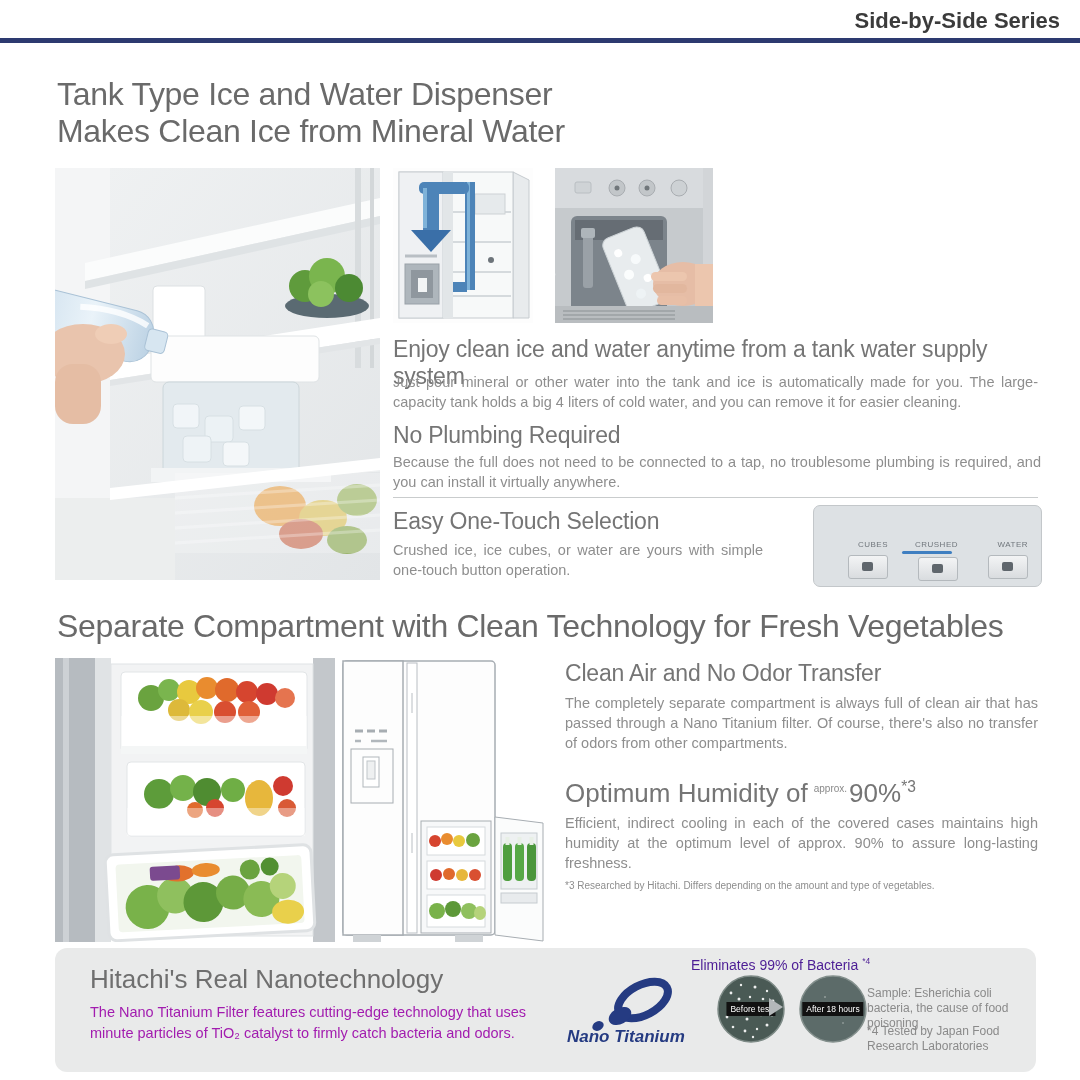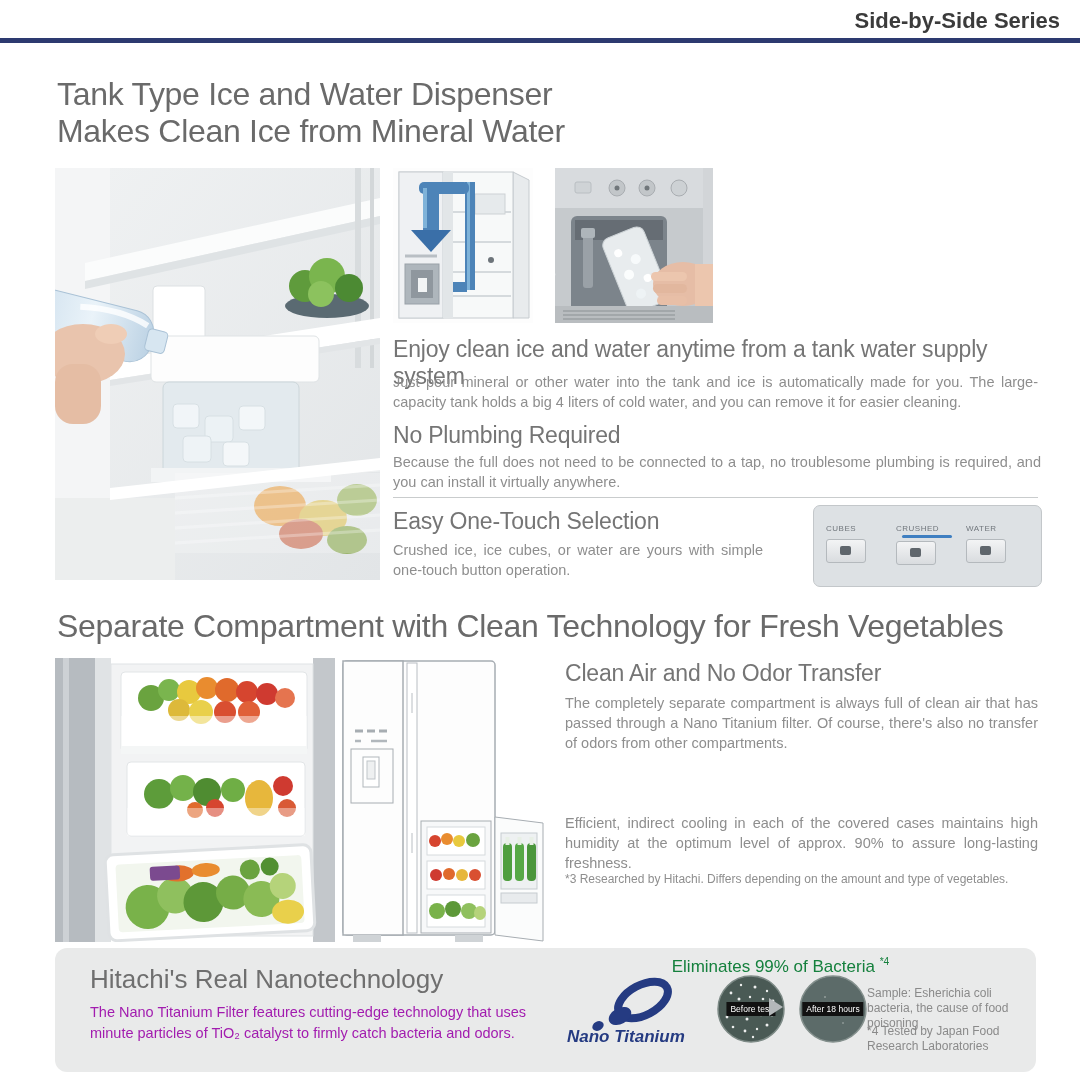--- a/index.html
+++ b/index.html
@@ -6,35 +6,35 @@
   #page{position:relative;width:1080px;height:1080px;background:#ffffff;overflow:hidden;
         font-family:"Liberation Sans","DejaVu Sans",sans-serif;}
   .abs{position:absolute;}
   
   .series{top:8px;right:20px;font-size:22px;font-weight:bold;color:#3b3b3b;}
   .navy-rule{top:38px;left:0;width:1080px;height:5px;background:#2d3a70;}
   
   .h1{color:#6a6a6a;font-size:32px;line-height:37px;font-weight:400;letter-spacing:-0.3px;}
   .sub-h{color:#757575;font-size:23px;font-weight:400;letter-spacing:-0.2px;}
   .body-t{color:#8e8e8e;font-size:14.5px;line-height:20px;text-align:justify;}
-  .foot-t{color:#8e8e8e;font-size:12px;}
+  .foot-t{color:#8e8e8e;font-size:10px;margin-top:8px;}
   .divider{height:1px;background:#c9cccd;}
   
   .cpanel{background:#dde1e4;border:1px solid #c3c7ca;border-radius:7px;}
-  .cpanel .col{position:absolute;top:18px;width:62px;text-align:left;}
+  .cpanel .col{position:absolute;top:34px;width:62px;text-align:right;}
   .cpanel .lbl{font-size:8px;color:#70767c;letter-spacing:0.5px;display:block;margin-bottom:6px;}
   .cpanel .blue-bar{display:block;height:3px;background:#3f7fc1;border-radius:2px;margin:-4px 6px 3px 6px;}
   .cpanel .btn{display:inline-block;width:38px;height:22px;border-radius:3px;border:1px solid #b4b9bd;
                background:linear-gradient(#f3f4f5,#d9dcdf);position:relative;}
   .cpanel .btn i{position:absolute;left:13px;top:6px;width:11px;height:9px;background:#5f666c;border-radius:2px;display:block;}
   
   .nano-panel{left:55px;top:948px;width:981px;height:124px;background:#e9eaea;border-radius:12px;}
   .nano-h{color:#6f6f6f;font-size:26px;font-weight:400;}
   .nano-b{color:#a21caf;font-size:14.5px;line-height:21px;}
-  .cap-t{color:#15803d;font-size:17px;}
+  .cap-t{color:#4c1d95;font-size:14px;}
   .small-t{color:#8a8a8a;font-size:12px;line-height:15px;}
   .dish-label{position:absolute;left:50%;top:50%;transform:translate(-50%,-50%);background:#111;color:#fff;
               font-size:8.5px;padding:2px 4px;white-space:nowrap;}
   .gray-arrow{width:0;height:0;border-top:9px solid transparent;border-bottom:9px solid transparent;
               border-left:14px solid #b4b8ba;}
   sup{font-size:60%;}
   .approx{font-size:10px;vertical-align:10px;letter-spacing:0;color:#8a8a8a;margin:0 2px 0 6px;}
 </style>
 </head>
 <body>
@@ -330,20 +330,23 @@
         <rect x="164" y="240" width="36" height="10" fill="#e8ebed" stroke="#c6cbcf"></rect>
       </g>
       <rect x="16" y="282" width="28" height="7" fill="#cfd3d6"></rect>
       <rect x="118" y="282" width="28" height="7" fill="#cfd3d6"></rect>
     </svg>
   </div>
 
   <div class="abs sub-h" style="left:565px;top:660px;">Clean Air and No Odor Transfer</div>
   <div class="abs body-t" style="left:565px;top:693px;width:473px;">The completely separate compartment is always full of clean air that has passed through a Nano Titanium filter. Of course, there's also no transfer of odors from other compartments.</div>
 
+  <div class="abs" style="left:565px;top:778px;font-size:26px;color:#757575;">
+    <span>Optimum Humidity of</span><span class="approx">approx.</span><span>90%</span><sup>*3</sup>
+  </div>
   <div class="abs body-t" style="left:565px;top:813px;width:473px;">Efficient, indirect cooling in each of the covered cases maintains high humidity at the optimum level of approx. 90% to assure long-lasting freshness.</div>
   <div class="abs foot-t" style="left:565px;top:872px;width:473px;">*3 Researched by Hitachi. Differs depending on the amount and type of vegetables.</div>
 
   <div class="abs nano-panel">
     <div class="abs nano-h" style="left:35px;top:16px;">Hitachi's Real Nanotechnology</div>
     <div class="abs nano-b" style="left:35px;top:54px;width:440px;">The Nano Titanium Filter features cutting-edge technology that uses minute particles of TiO₂ catalyst to firmly catch bacteria and odors.</div>
 
     <div class="abs" style="left:510px;top:26px;">
       <svg width="140" height="72" viewBox="0 0 140 72">
         <g transform="rotate(-28 78 26)">

